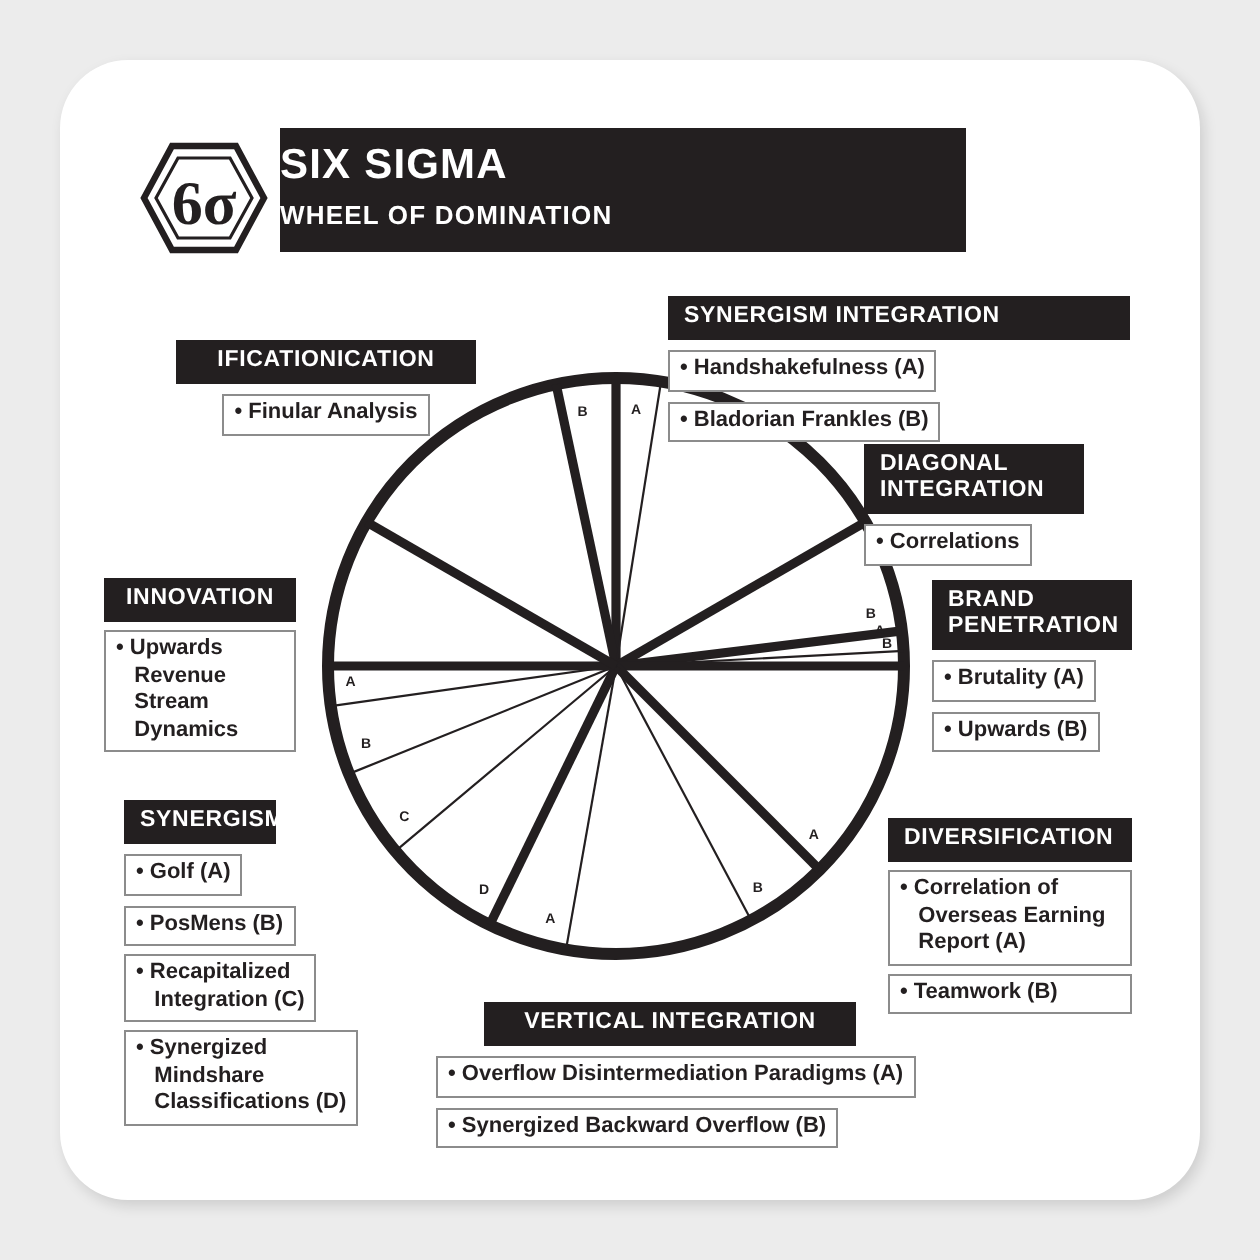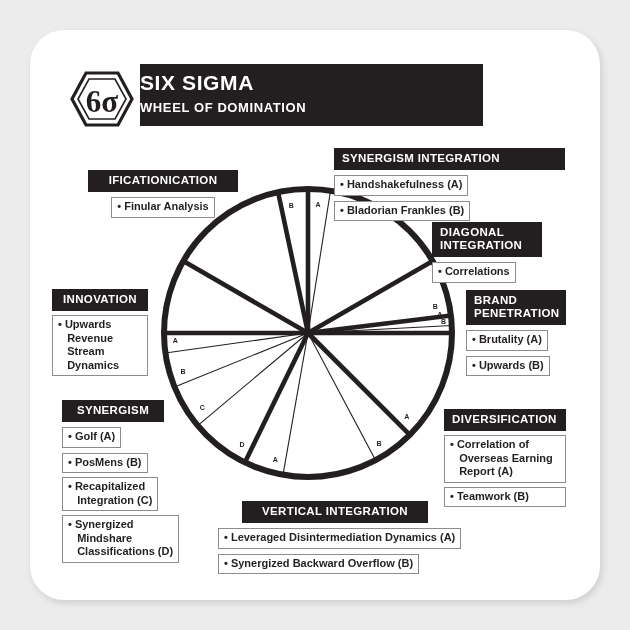--- a/index.html
+++ b/index.html
@@ -201,27 +201,27 @@
       <div class="item blk">• Correlation of
    Overseas Earning
    Report (A)</div>
       <div class="item blk">• Teamwork (B)</div>
     </div>
   </div>
 
   <div class="grp" style="left:218px; top:501px; width:286px;">
     <div class="hdr" style="width:186px; margin-left:24px;">VERTICAL INTEGRATION</div>
     <div class="items">
-      <div class="item">• Leveraged Disintermediation Dynamics (A)</div>
+      <div class="item">• Overflow Disintermediation Paradigms (A)</div>
       <div class="item">• Synergized Backward Overflow (B)</div>
     </div>
   </div>
 
   <div class="grp" style="left:62px; top:400px; width:130px;">
-    <div class="hdr" style="width:102px;">SYNERGISM</div>
+    <div class="hdr" style="width:76px;">SYNERGISM</div>
     <div class="items">
       <div class="item">• Golf (A)</div><br>
       <div class="item">• PosMens (B)</div><br>
       <div class="item">• Recapitalized
    Integration (C)</div><br>
       <div class="item">• Synergized
    Mindshare
    Classifications (D)</div>
     </div>
   </div>

